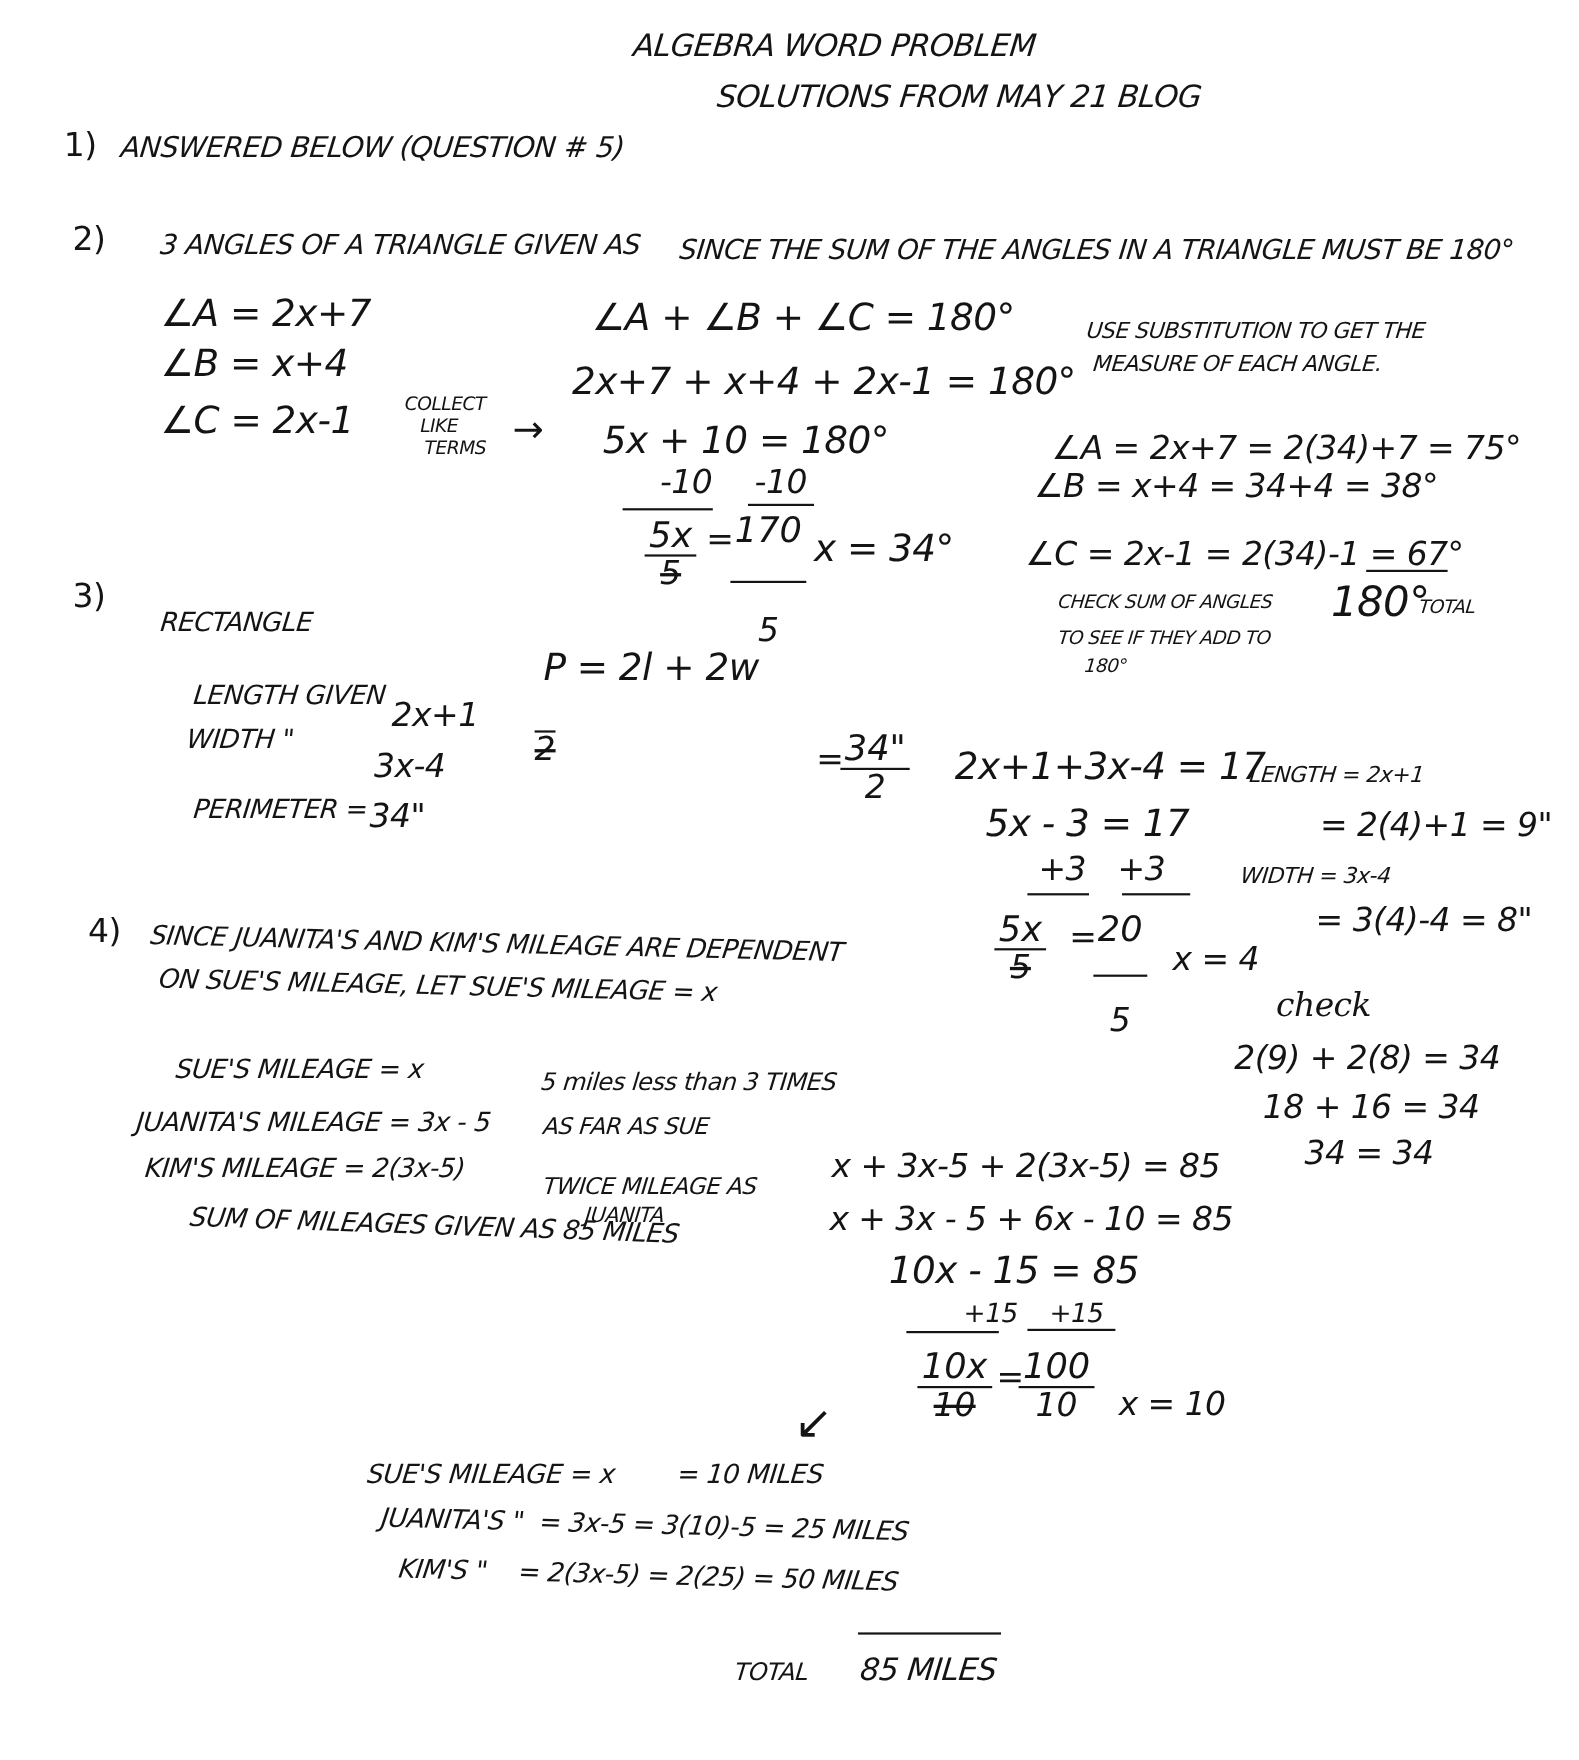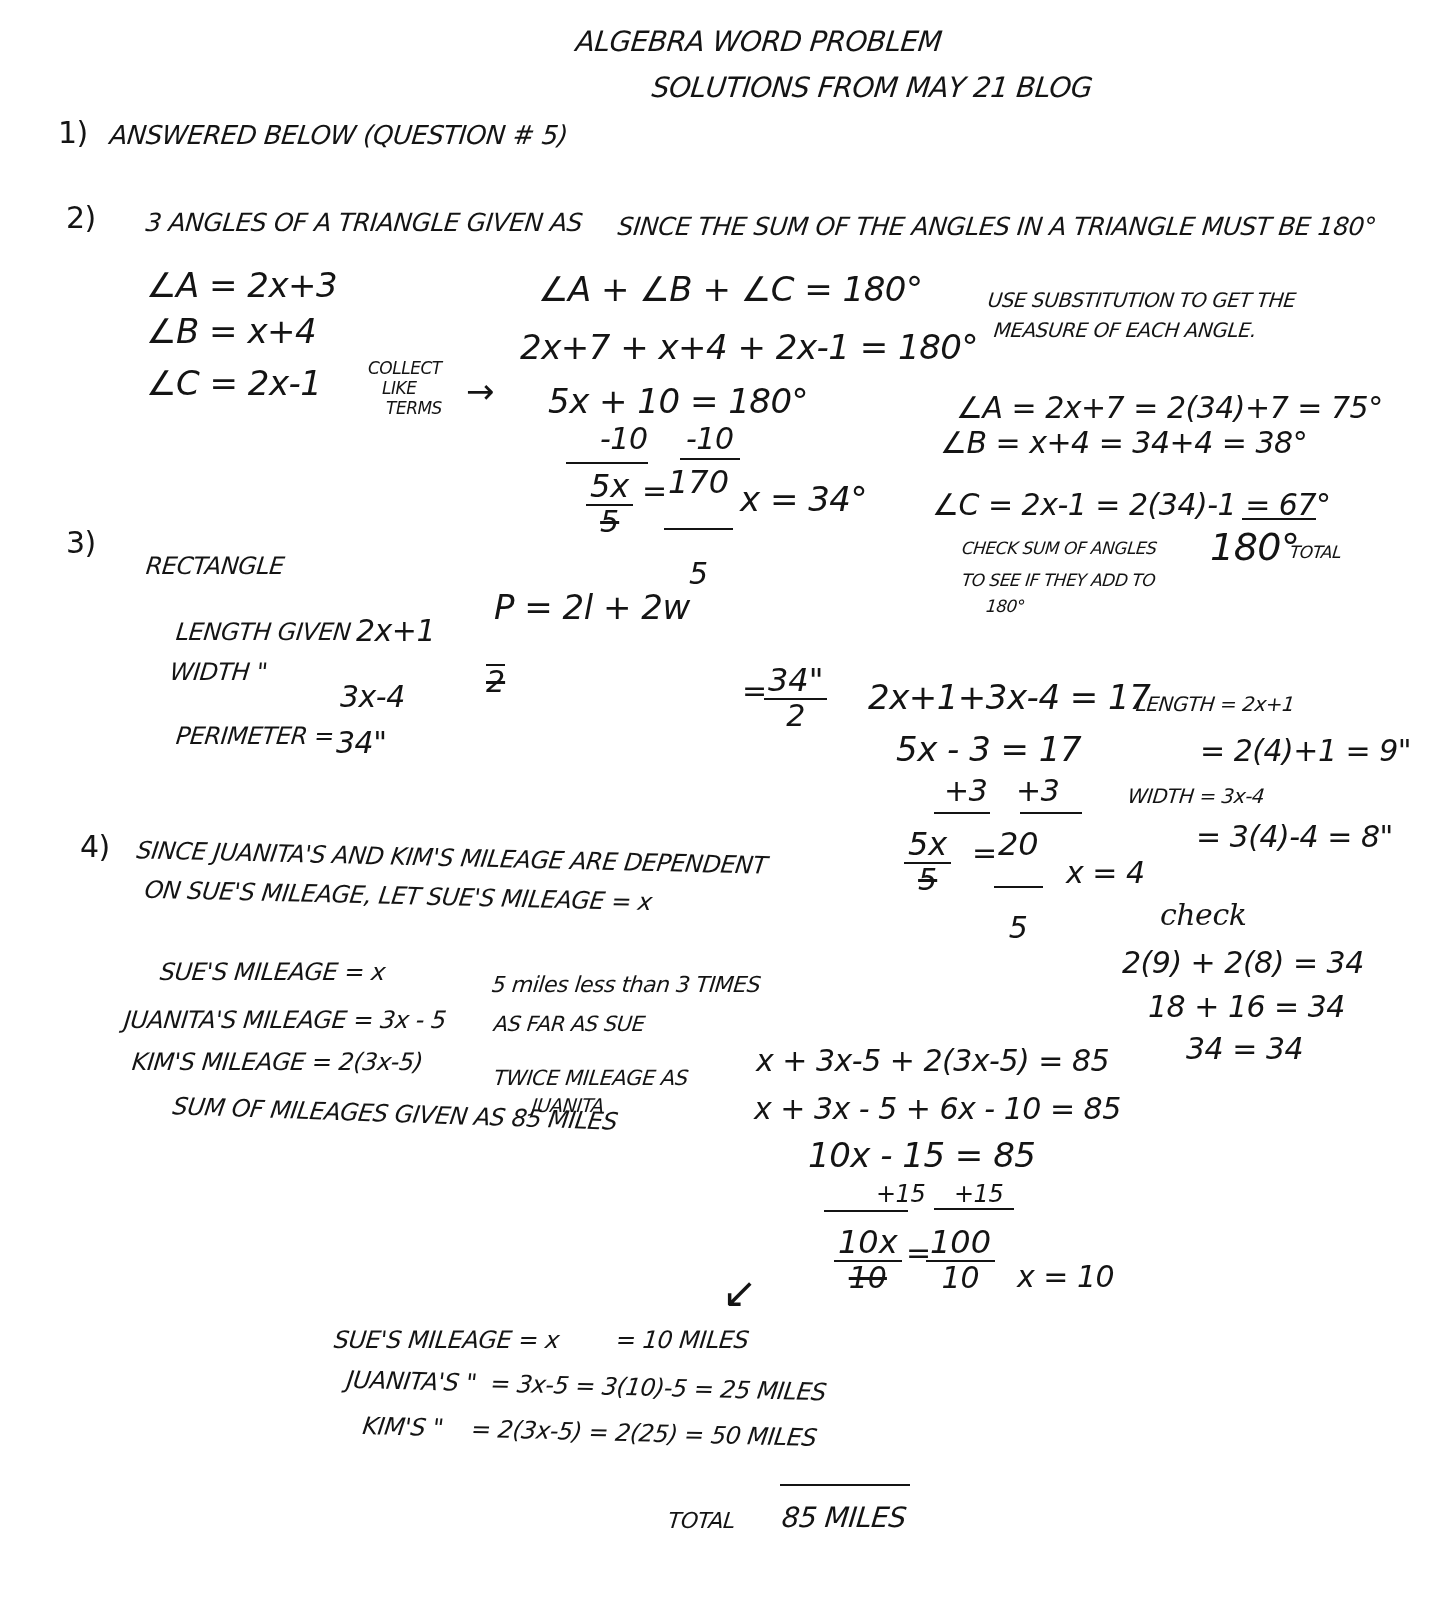--- a/index.html
+++ b/index.html
@@ -32,21 +32,21 @@
 <div class="hw caps" style="left:576px;top:28px;font-size:28px;">ALGEBRA WORD PROBLEM</div>
 <div class="hw caps" style="left:652px;top:74px;font-size:28px;">SOLUTIONS FROM MAY 21 BLOG</div>
 
 <div class="hw num" style="left:58px;top:118px;">1)</div>
 <div class="hw caps" style="left:110px;top:122px;font-size:26px;">ANSWERED BELOW (QUESTION # 5)</div>
 
 <div class="hw num" style="left:66px;top:203px;">2)</div>
 <div class="hw caps" style="left:146px;top:210px;font-size:25px;">3 ANGLES OF A TRIANGLE GIVEN AS</div>
 <div class="hw caps" style="left:618px;top:214px;font-size:25px;">SINCE THE SUM OF THE ANGLES IN A TRIANGLE MUST BE 180°</div>
 
-<div class="hw eq" style="left:146px;top:268px;">∠A = 2x+3</div>
+<div class="hw eq" style="left:146px;top:268px;">∠A = 2x+7</div>
 <div class="hw eq" style="left:146px;top:314px;">∠B = x+4</div>
 <div class="hw eq" style="left:146px;top:366px;">∠C = 2x-1</div>
 
 <div class="hw xs" style="left:368px;top:360px;">COLLECT</div>
 <div class="hw xs" style="left:382px;top:380px;">LIKE</div>
 <div class="hw xs" style="left:386px;top:400px;">TERMS</div>
 <div class="arrow" style="left:466px;top:374px;">→</div>
 
 <div class="hw eq" style="left:538px;top:272px;">∠A + ∠B + ∠C = 180°</div>
 <div class="hw eq" style="left:520px;top:330px;">2x+7 + x+4 + 2x-1 = 180°</div>
@@ -78,21 +78,21 @@
 <div class="hw eq" style="left:1210px;top:528px;font-size:38px;">180°</div>
 <div class="hw caps xs" style="left:1290px;top:544px;">TOTAL</div>
 <div class="hw caps xs" style="left:962px;top:540px;">CHECK SUM OF ANGLES</div>
 <div class="hw caps xs" style="left:962px;top:572px;">TO SEE IF THEY ADD TO</div>
 <div class="hw caps xs" style="left:986px;top:598px;">180°</div>
 
 <div class="hw num" style="left:66px;top:528px;">3)</div>
 <div class="hw caps" style="left:146px;top:554px;">RECTANGLE</div>
 
 <div class="hw caps" style="left:176px;top:620px;">LENGTH GIVEN</div>
-<div class="hw eqs" style="left:356px;top:616px;">2x+1</div>
+<div class="hw eqs" style="left:356px;top:636px;">2x+1</div>
 <div class="hw caps" style="left:170px;top:660px;">WIDTH "</div>
 <div class="hw eqs" style="left:340px;top:682px;">3x-4</div>
 <div class="hw caps" style="left:176px;top:724px;">PERIMETER =</div>
 <div class="hw eqs" style="left:336px;top:728px;">34"</div>
 
 <div class="hw eq" style="left:494px;top:590px;">P = 2l + 2w</div>
 <div class="frac" style="left:486px;top:664px;">
   <span class="bar"></span>
   <span class="bot strike">2</span>
 </div>

